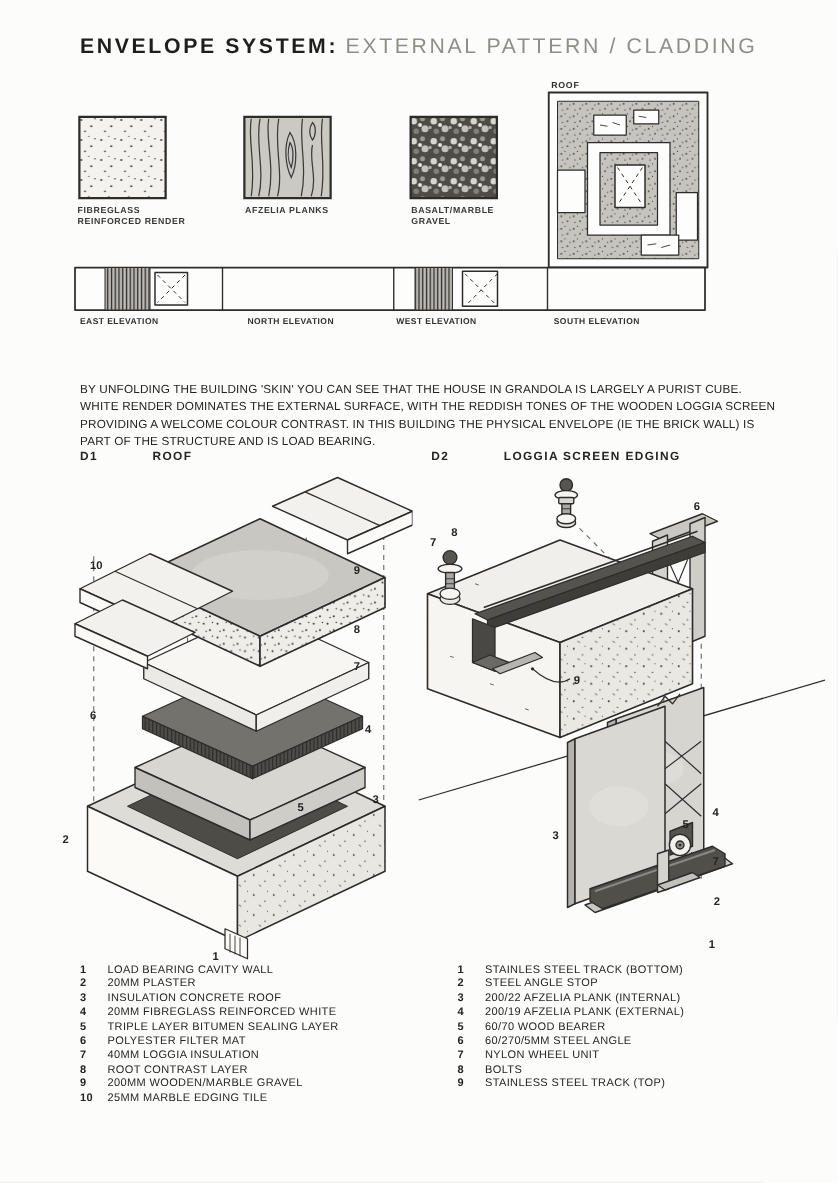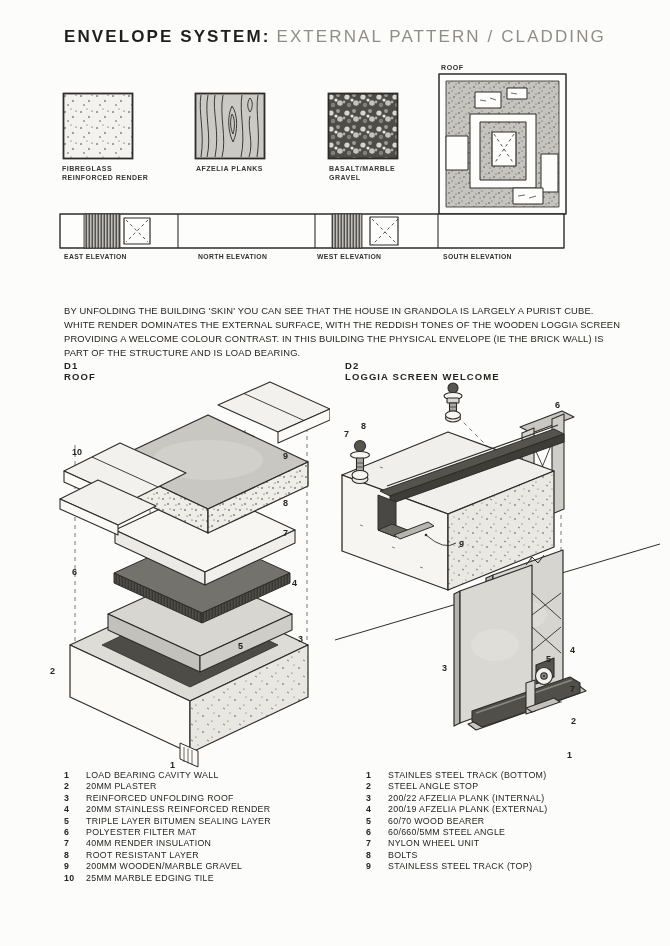--- a/index.html
+++ b/index.html
@@ -3,21 +3,21 @@
 <meta charset="utf-8">
 <style>
   html,body{margin:0;padding:0;background:#e9e9e7;}
   .page{position:relative;width:670px;height:946px;margin:0 auto;background:#fcfcfa;
         font-family:"Liberation Sans","DejaVu Sans",sans-serif;color:#2e2c29;overflow:hidden;}
   .abs{position:absolute;}
   .title{left:64px;top:27px;font-size:17px;font-weight:700;letter-spacing:2.1px;color:#1f1e1c;white-space:nowrap;text-align:center;}
   .title .secondary{font-weight:400;color:#8f8d86;margin-left:6px;}
   .cap{font-size:7px;font-weight:700;letter-spacing:.5px;line-height:9px;color:#3a3834;}
   .para{left:64px;top:292px;width:557px;font-size:9.4px;line-height:14px;letter-spacing:.15px;color:#26241f;font-weight:400;margin-top:12px;}
-  .dhead{font-size:9.5px;font-weight:700;letter-spacing:1.1px;color:#26241f;display:flex;flex-direction:column;}
+  .dhead{font-size:9.5px;font-weight:700;letter-spacing:1.1px;color:#26241f;display:flex;}
   .dhead .dcode{width:58px;}
   .legend{font-size:8.8px;letter-spacing:.3px;color:#26241f;}
   .lrow{display:flex;line-height:11.4px;}
   .lnum{width:22px;font-weight:700;flex:none;}
   .ltxt{font-weight:400;text-align:center;}
   svg{display:block;}
   svg text{font-family:"Liberation Sans","DejaVu Sans",sans-serif;}
   .co{font-size:9px;font-weight:700;fill:#26241f;stroke:none;}
   .co5{fill:#1c1b19;}
   .elab{font-size:6.8px;font-weight:700;letter-spacing:.35px;fill:#33312d;stroke:none;}
@@ -159,21 +159,21 @@
   </svg>
 
   <div class="abs para">BY UNFOLDING THE BUILDING 'SKIN' YOU CAN SEE THAT THE HOUSE IN GRANDOLA IS LARGELY A PURIST CUBE. WHITE RENDER DOMINATES THE EXTERNAL SURFACE, WITH THE REDDISH TONES OF THE WOODEN LOGGIA SCREEN PROVIDING A WELCOME COLOUR CONTRAST. IN THIS BUILDING THE PHYSICAL ENVELOPE (IE THE BRICK WALL) IS PART OF THE STRUCTURE AND IS LOAD BEARING.</div>
 
   <div class="abs dhead" style="left:64px;top:360px">
     <span class="dcode">D1</span>
     <span>ROOF</span>
   </div>
   <div class="abs dhead" style="left:345px;top:360px">
     <span class="dcode">D2</span>
-    <span>LOGGIA SCREEN WELCOME</span>
+    <span>LOGGIA SCREEN EDGING</span>
   </div>
 
   <svg class="abs" style="left:40px;top:375px" width="290" height="395" viewBox="0 0 290 395">
     <defs>
       <pattern id="d1stip" width="11" height="11" patternUnits="userSpaceOnUse">
         <rect width="11" height="11" fill="#efede8"></rect>
         <circle cx="2" cy="3" r="0.8" fill="#3c3a36"></circle>
         <circle cx="7" cy="8" r="0.8" fill="#3c3a36"></circle>
         <circle cx="9" cy="2" r="0.6" fill="#3c3a36"></circle>
         <circle cx="4" cy="9" r="0.6" fill="#3c3a36"></circle>
@@ -391,41 +391,41 @@
     <div class="lrow">
         <span class="lnum">1</span>
         <span class="ltxt">LOAD BEARING CAVITY WALL</span>
       </div>
     <div class="lrow">
         <span class="lnum">2</span>
         <span class="ltxt">20MM PLASTER</span>
       </div>
     <div class="lrow">
         <span class="lnum">3</span>
-        <span class="ltxt">REINFORCED UNFOLDING ROOF</span>
+        <span class="ltxt">INSULATION CONCRETE ROOF</span>
       </div>
     <div class="lrow">
         <span class="lnum">4</span>
-        <span class="ltxt">20MM STAINLESS REINFORCED RENDER</span>
+        <span class="ltxt">20MM FIBREGLASS REINFORCED WHITE</span>
       </div>
     <div class="lrow">
         <span class="lnum">5</span>
         <span class="ltxt">TRIPLE LAYER BITUMEN SEALING LAYER</span>
       </div>
     <div class="lrow">
         <span class="lnum">6</span>
         <span class="ltxt">POLYESTER FILTER MAT</span>
       </div>
     <div class="lrow">
         <span class="lnum">7</span>
-        <span class="ltxt">40MM RENDER INSULATION</span>
+        <span class="ltxt">40MM LOGGIA INSULATION</span>
       </div>
     <div class="lrow">
         <span class="lnum">8</span>
-        <span class="ltxt">ROOT RESISTANT LAYER</span>
+        <span class="ltxt">ROOT CONTRAST LAYER</span>
       </div>
     <div class="lrow">
         <span class="lnum">9</span>
         <span class="ltxt">200MM WOODEN/MARBLE GRAVEL</span>
       </div>
     <div class="lrow">
         <span class="lnum">10</span>
         <span class="ltxt">25MM MARBLE EDGING TILE</span>
       </div>
   </div>
@@ -446,21 +446,21 @@
     <div class="lrow">
         <span class="lnum">4</span>
         <span class="ltxt">200/19 AFZELIA PLANK (EXTERNAL)</span>
       </div>
     <div class="lrow">
         <span class="lnum">5</span>
         <span class="ltxt">60/70 WOOD BEARER</span>
       </div>
     <div class="lrow">
         <span class="lnum">6</span>
-        <span class="ltxt">60/660/5MM STEEL ANGLE</span>
+        <span class="ltxt">60/270/5MM STEEL ANGLE</span>
       </div>
     <div class="lrow">
         <span class="lnum">7</span>
         <span class="ltxt">NYLON WHEEL UNIT</span>
       </div>
     <div class="lrow">
         <span class="lnum">8</span>
         <span class="ltxt">BOLTS</span>
       </div>
     <div class="lrow">

